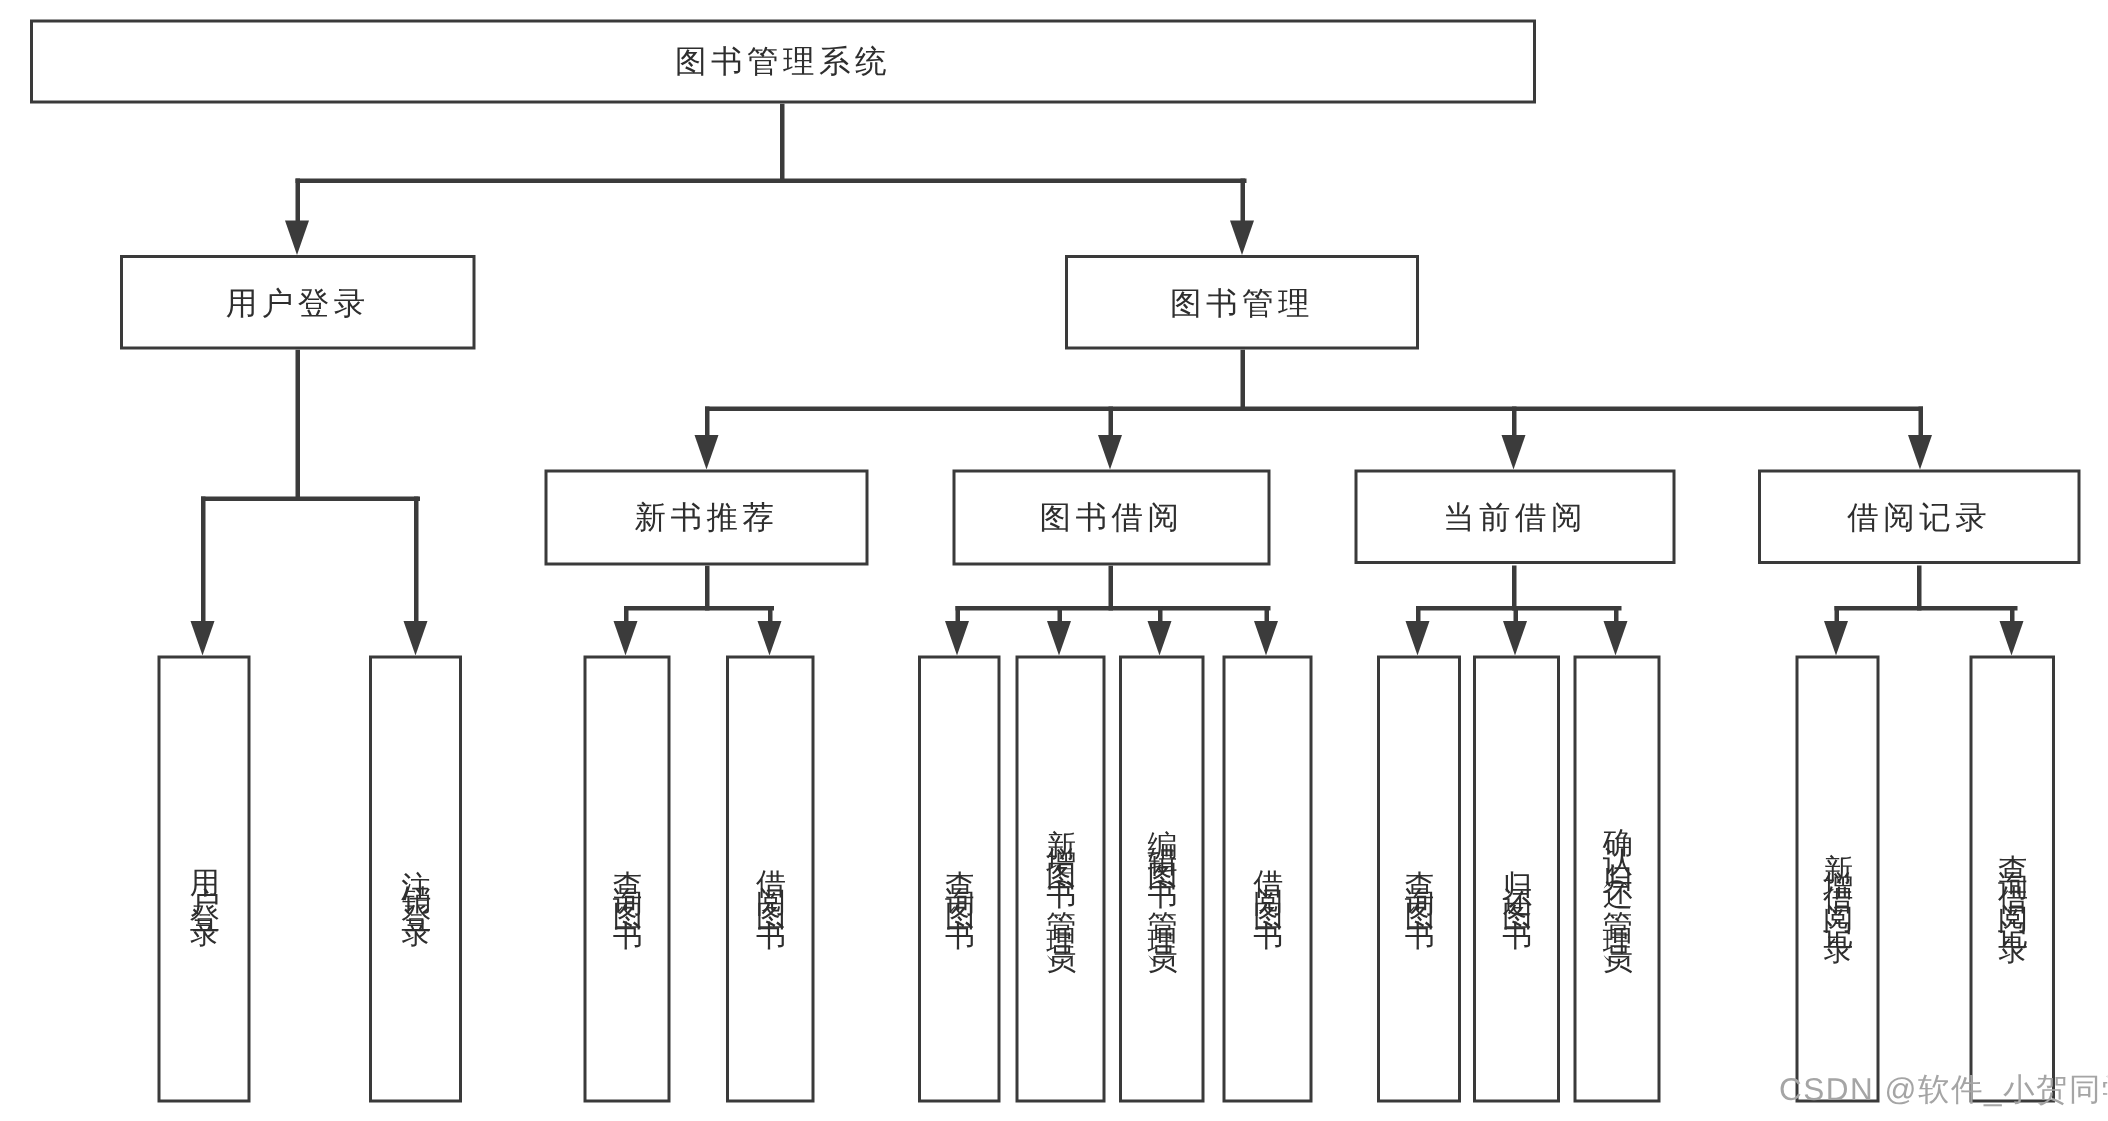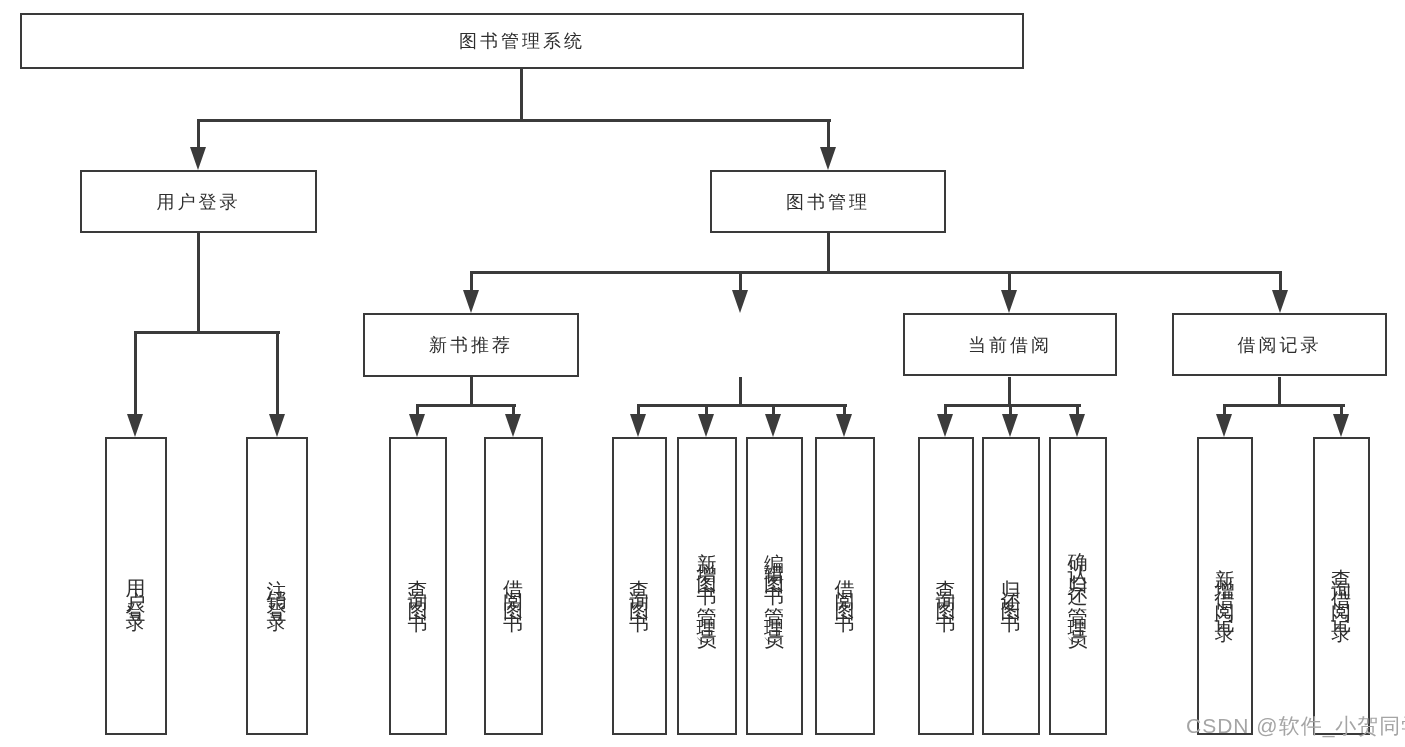--- a/index.html
+++ b/index.html
@@ -27,21 +27,21 @@
   
   .node{
     position:absolute;
     background:var(--box-fill);
     border:2.5px solid var(--box-border);
     display:flex;align-items:center;justify-content:center;
     color:var(--text);
     box-sizing:border-box;
   }
   .node.h span{
-    font-size:18px;letter-spacing:3px;white-space:nowrap;
+    font-size:21px;letter-spacing:3px;white-space:nowrap;
   }
   .node.v span{
     writing-mode:vertical-rl;
     font-size:20px;letter-spacing:11px;line-height:1;
     white-space:nowrap;
   }
   .watermark{
     position:absolute;left:1186px;top:712px;
     font-size:21px;color:var(--wm);letter-spacing:1px;
     white-space:nowrap;
@@ -120,20 +120,23 @@
   </div>
 
   <div class="node h" style="left:710px;top:170px;width:236px;height:63px">
     <span>图书管理</span>
   </div>
 
   <div class="node h" style="left:363px;top:313px;width:216px;height:64px">
     <span>新书推荐</span>
   </div>
 
+  <div class="node h" style="left:635px;top:313px;width:212px;height:64px">
+    <span>图书借阅</span>
+  </div>
 
   <div class="node h" style="left:1172px;top:313px;width:215px;height:63px">
     <span>借阅记录</span>
   </div>
 
   <div class="node h" style="left:903px;top:313px;width:214px;height:63px">
     <span>当前借阅</span>
   </div>
 
   <div class="node v" style="left:105px;top:437px;width:62px;height:298px">

